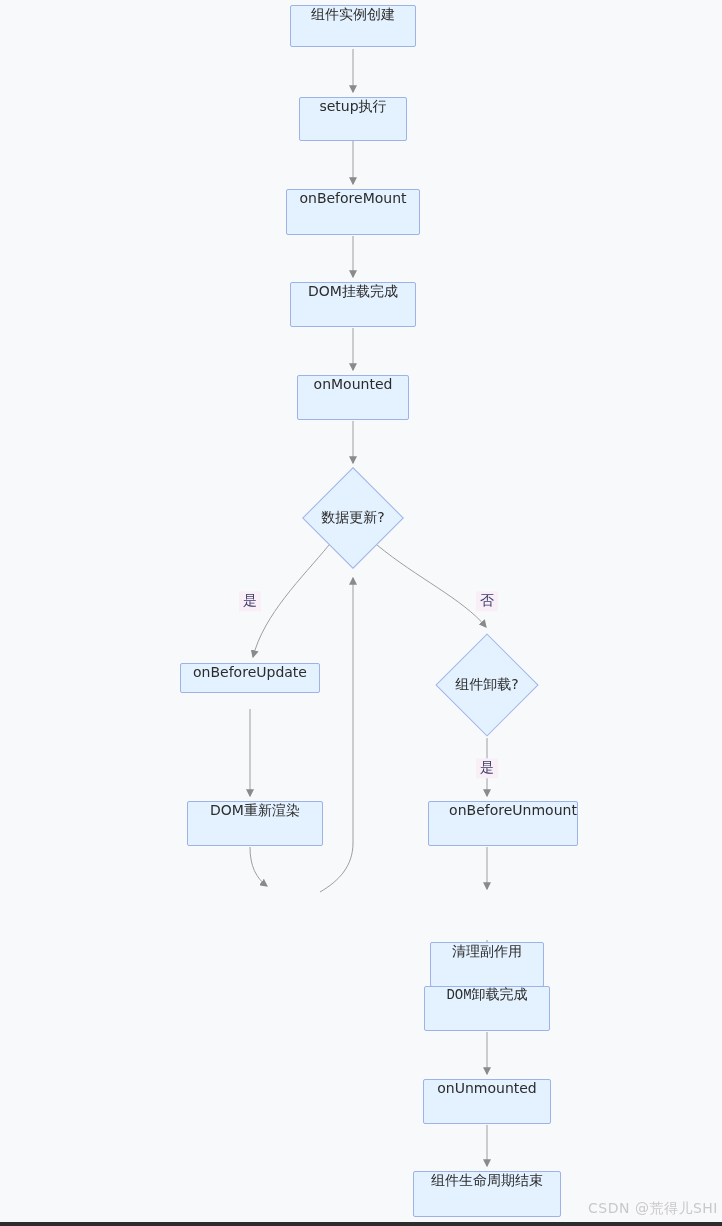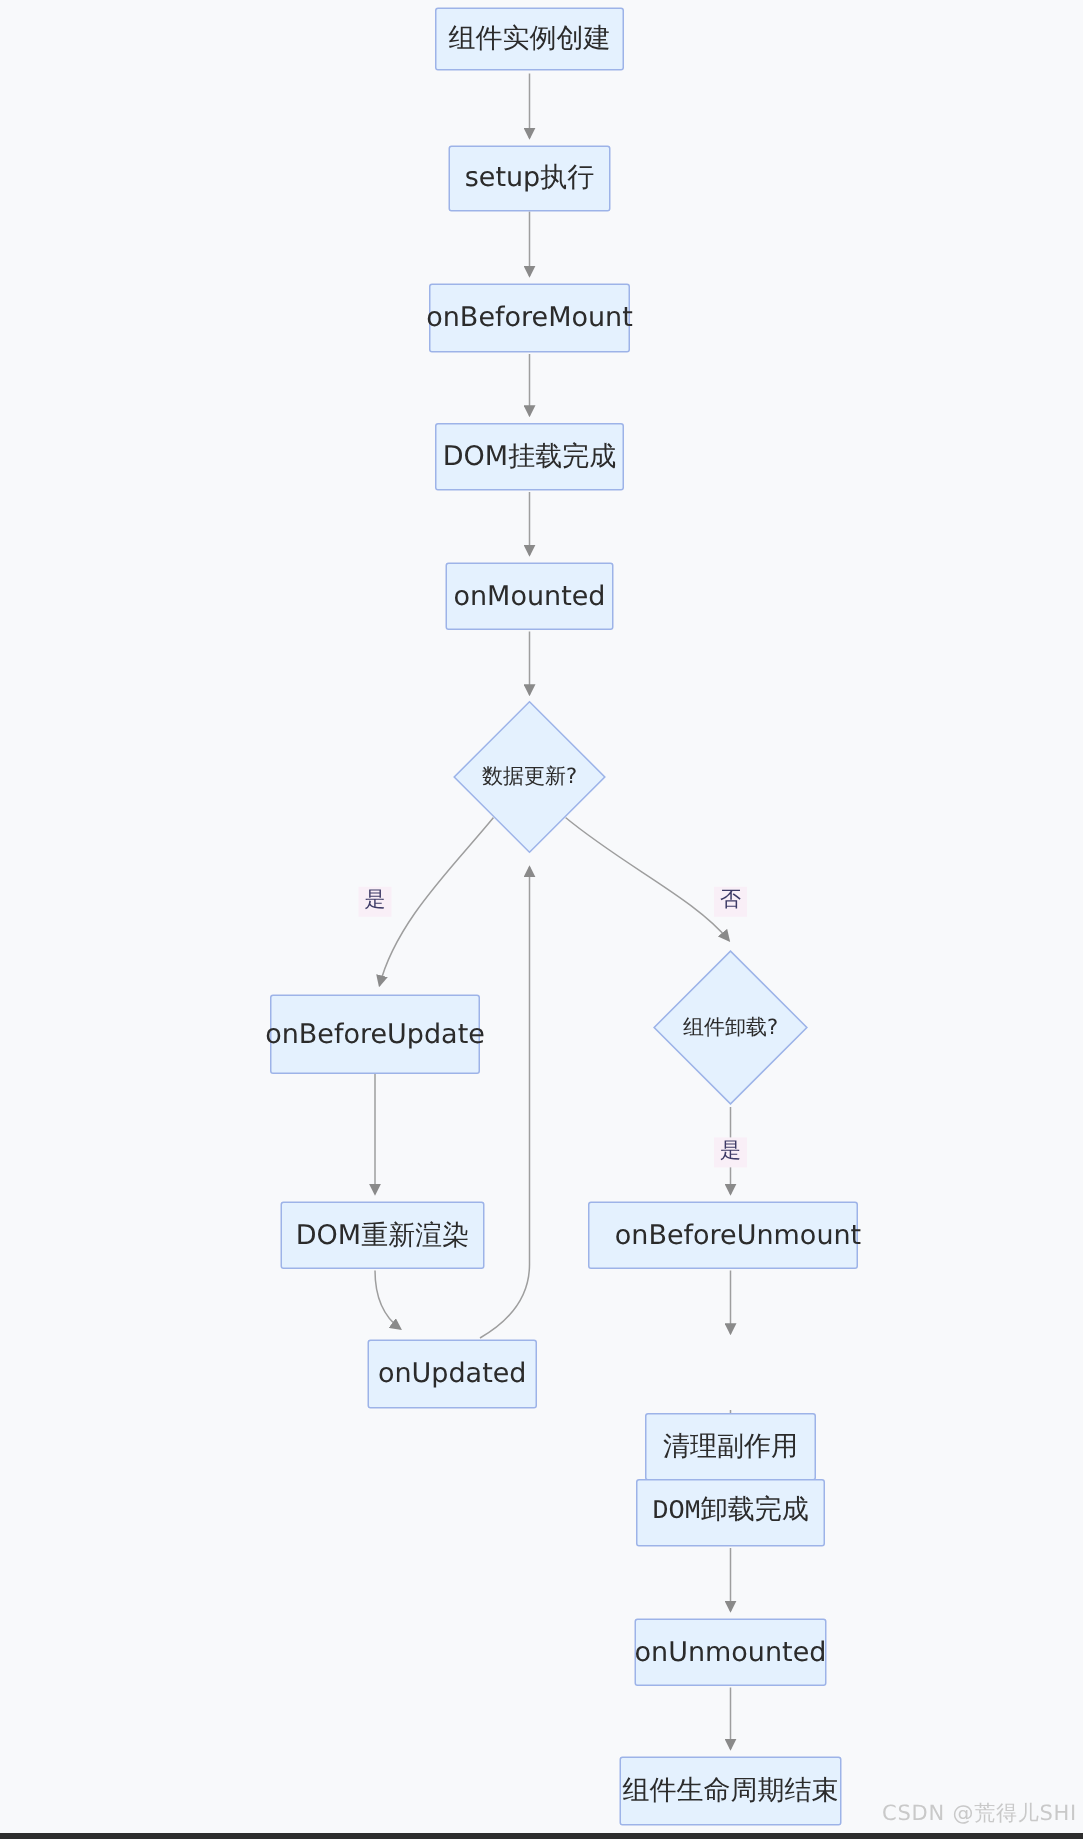--- a/index.html
+++ b/index.html
@@ -16,26 +16,26 @@
     overflow: hidden;
   }
   svg.edges {
     position: absolute;
     left: 0; top: 0;
     width: 722px; height: 1226px;
   }
   .node {
     position: absolute;
     display: flex;
-    align-items: center;
+    align-items: flex-start;
     justify-content: center;
     background: var(--node-fill, #e4f1fe);
     border: 1px solid var(--node-border, #9db3e8);
     border-radius: 2px;
-    font-size: 18px;
+    font-size: 14px;
     color: var(--node-text, #2b2b2b);
     text-align: center;
     line-height: 1.2;
   }
   .diamond-wrap {
     position: absolute;
     display: flex;
     align-items: center;
     justify-content: center;
   }
@@ -119,35 +119,32 @@
   </div>
   <div class="node" style="left:297px; top:375px; width:112px; height:45px;">
     <span>onMounted</span>
   </div>
 
   <div class="diamond-wrap" style="left:303px; top:467px; width:100px; height:102px;">
     <div class="diamond-shape" style="width:72px; height:72px;"></div>
     <span class="diamond-label">数据更新?</span>
   </div>
 
-  <div class="node" style="left:180px; top:663px; width:140px; height:53px;">
+  <div class="node" style="left:180px; top:663px; width:140px; height:30px;">
     <span>onBeforeUpdate</span>
   </div>
   <div class="node" style="left:187px; top:801px; width:136px; height:45px;">
     <span>DOM重新渲染</span>
-  </div>
-  <div class="node" style="left:245px; top:893px; width:113px; height:46px;">
-    <span>onUpdated</span>
   </div>
 
   <div class="diamond-wrap" style="left:435px; top:633px; width:104px; height:104px;">
     <div class="diamond-shape" style="width:73px; height:73px;"></div>
     <span class="diamond-label">组件卸载?</span>
   </div>
-  <div class="node" style="left:392px; top:801px; width:180px; height:45px;padding-left:20px;">
+  <div class="node" style="left:428px; top:801px; width:150px; height:45px;padding-left:20px;">
     <span>onBeforeUnmount</span>
   </div>
   <div class="node" style="left:430px; top:894px; width:114px; height:45px;margin-top:48px;">
     <span>清理副作用</span>
   </div>
   <div class="node" style="left:424px; top:986px; width:126px; height:45px;font-family:Liberation Mono, monospace;">
     <span>DOM卸载完成</span>
   </div>
   <div class="node" style="left:423px; top:1079px; width:128px; height:45px;">
     <span>onUnmounted</span>

